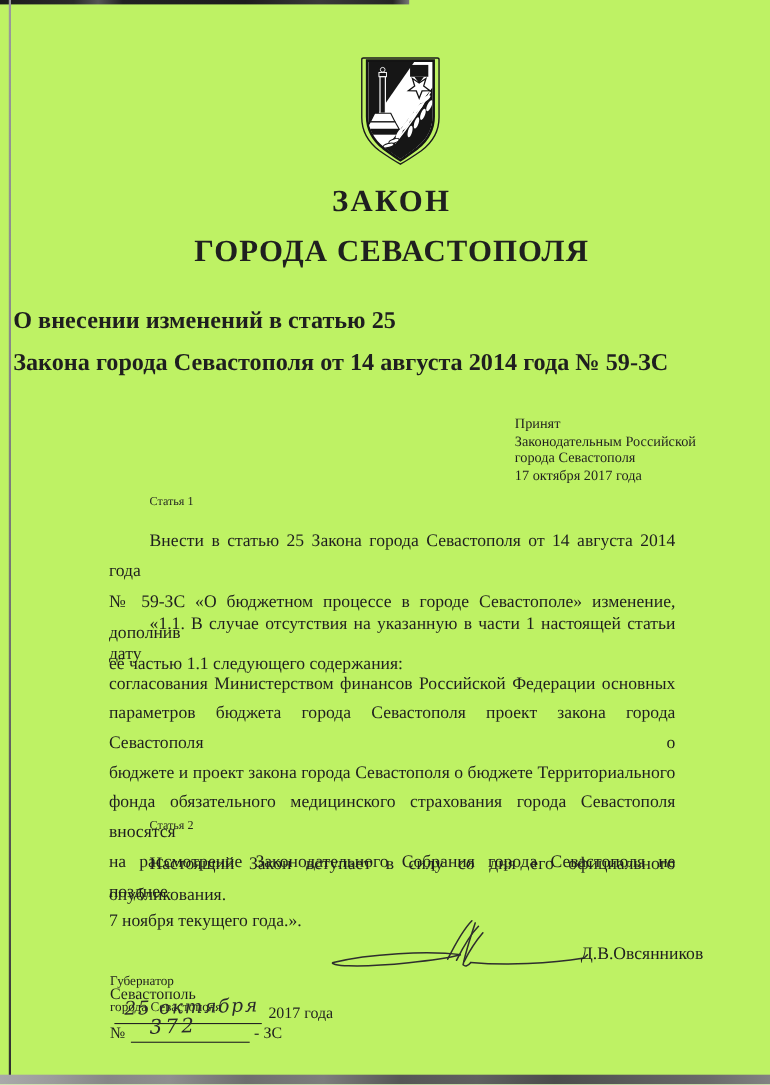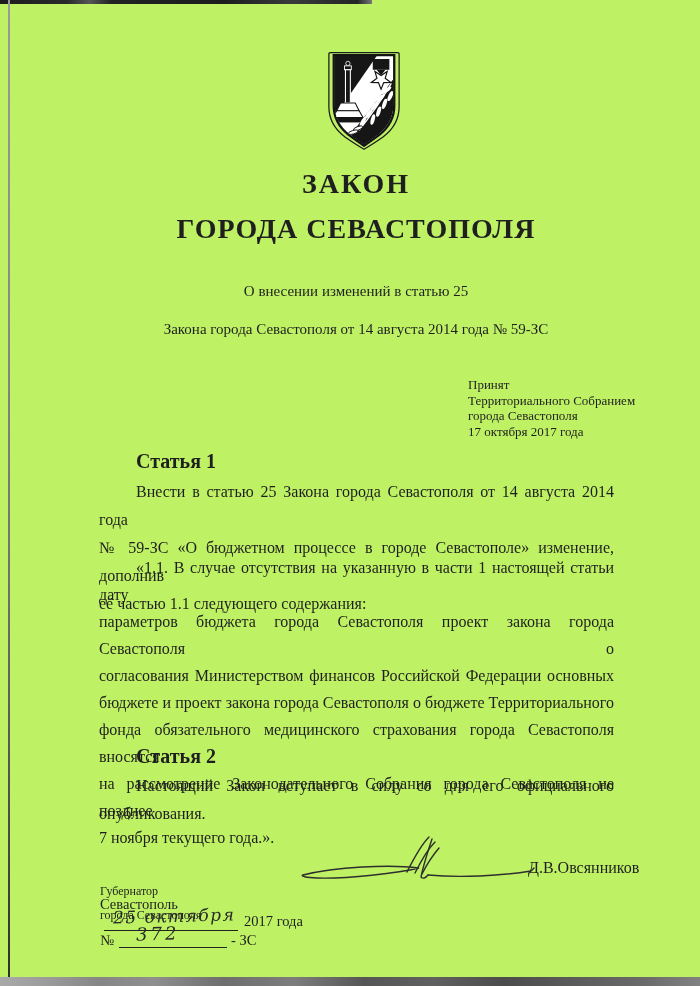--- a/index.html
+++ b/index.html
@@ -27,32 +27,32 @@
   
   .title1 {
     position:absolute; top:168px; left:12px; right:0; text-align:center;
     font-size:28px; font-weight:bold; letter-spacing:2px;
   }
   .title2 {
     position:absolute; top:213px; left:12px; right:0; text-align:center;
     font-size:28px; font-weight:bold; letter-spacing:1px;
   }
   .subtitle {
-    position:absolute; top:272px; left:12px; right:0; text-align:center;
-    font-size:15px; font-weight:normal; line-height:38px;
+    position:absolute; top:272px; left:12px; right:0; text-align:left;
+    font-size:22px; font-weight:bold; line-height:38px;
   }
   
   .adopted {
     position:absolute; left:468px; top:377px; width:180px;
     font-size:13px; line-height:15.5px;
   }
   
   .art-heading {
     position:absolute; left:99px; width:515px;
-    font-size:20px; font-weight:bold; padding-left:37px;
+    font-size:11px; font-weight:normal; padding-left:37px;
   }
   .heading-1 { top:450px; }
   .heading-2 { top:745px; }
   .para {
     position:absolute; left:99px; width:515px;
     font-size:16px; line-height:28px;
   }
   .para-1 { top:478px; }
   .para-2 { top:554px; line-height:27px; }
   .para-3 { top:772px; }
@@ -145,35 +145,35 @@
 
   <div class="title1">ЗАКОН</div>
   <div class="title2">ГОРОДА СЕВАСТОПОЛЯ</div>
   <div class="subtitle">
       <div class="line">О внесении изменений в статью 25</div>
       <div class="line">Закона города Севастополя от 14 августа 2014 года № 59-ЗС</div>
     </div>
 
   <div class="adopted">
       <div class="line">Принят</div>
-      <div class="line">Территориального Собранием</div>
+      <div class="line">Законодательным Российской</div>
       <div class="line">города Севастополя</div>
       <div class="line">17 октября 2017 года</div>
     </div>
 
   <div class="art-heading heading-1">Статья 1</div>
   <div class="para para-1 indent-first">
       <div class="line">Внести в статью 25 Закона города Севастополя от 14 августа 2014 года</div>
       <div class="line">№ 59-ЗС «О бюджетном процессе в городе Севастополе» изменение, дополнив</div>
       <div class="line">её частью 1.1 следующего содержания:</div>
     </div>
   <div class="para para-2 indent-first">
       <div class="line">«1.1. В случае отсутствия на указанную в части 1 настоящей статьи дату</div>
+      <div class="line">согласования Министерством финансов Российской Федерации основных</div>
       <div class="line">параметров бюджета города Севастополя проект закона города Севастополя о</div>
-      <div class="line">согласования Министерством финансов Российской Федерации основных</div>
       <div class="line">бюджете и проект закона города Севастополя о бюджете Территориального</div>
       <div class="line">фонда обязательного медицинского страхования города Севастополя вносятся</div>
       <div class="line">на рассмотрение Законодательного Собрания города Севастополя не позднее</div>
       <div class="line">7 ноября текущего года.».</div>
     </div>
 
   <div class="art-heading heading-2">Статья 2</div>
   <div class="para para-3 indent-first">
       <div class="line">Настоящий Закон вступает в силу со дня его официального</div>
       <div class="line">опубликования.</div>

